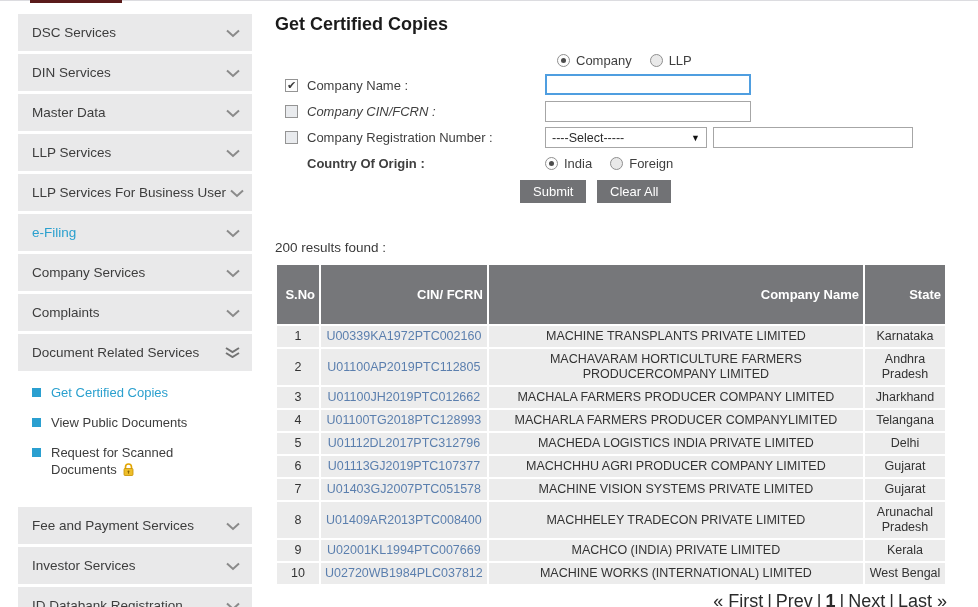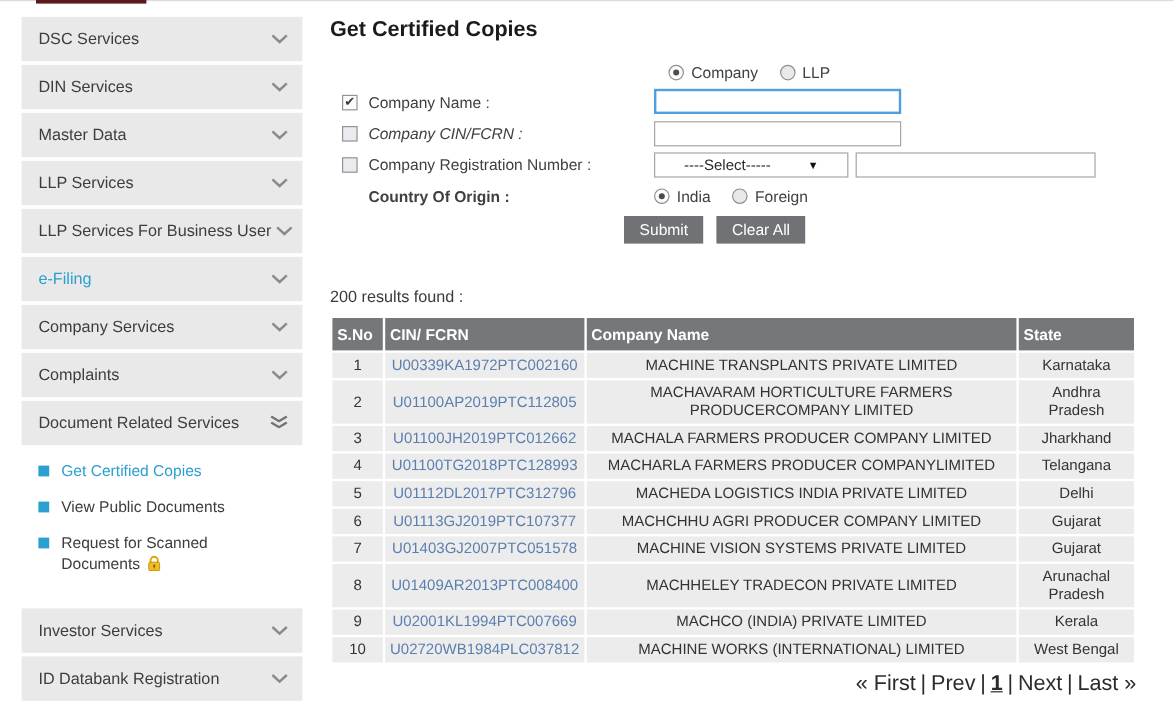--- a/index.html
+++ b/index.html
@@ -56,46 +56,46 @@
 
   .tinput {
     height: 21px; border: 1px solid #a6a6a6; background: #fff; font-size: 12px;
     padding: 0 4px; font-family: "Liberation Sans", sans-serif;
   }
   .tinput.focused { border: 2px solid #4f9ee0; }
 
   .select-box {
     width: 162px; height: 21px; border: 1px solid #a6a6a6; background: #fff;
     display: flex; align-items: center; justify-content: space-between;
-    padding: 0 24px; cursor: pointer;
+    padding: 0 6px; cursor: pointer;
   }
   .select-box .sel-val { font-size: 12.5px; color: #2b2b2b; }
   .select-box .arrow { font-size: 9px; color: #111; }
 
   .btn {
     border: none; background: #717275; color: #fff; font-size: 13px;
     padding: 4px 13px; cursor: pointer; font-family: "Liberation Sans", sans-serif;
   }
 
   .results-count { position: absolute; left: 0; top: 240px; font-size: 13.5px; color: #3a3a3a; }
 
   .table-wrap { position: absolute; left: 0; top: 263px; width: 672px; }
   table.results {
     width: 672px; border-collapse: separate; border-spacing: 2px; background: #fff;
   }
   table.results th {
     background: #76777a; color: #fff; font-size: 13px; font-weight: bold;
-    padding: 6px 4px; text-align: left;
+    padding: 22px 4px; text-align: right;
   }
   table.results td {
     background: #ececec; color: #333; font-size: 12.5px; text-align: center;
     padding: 3px 4px; line-height: 15px;
   }
   td.cin a { color: #5b7fae; text-decoration: none; cursor: pointer; }
-  .col-sno { width: 42px; } .col-cin { width: 160px; } .col-state { width: 96px; margin-top: 32px; }
+  .col-sno { width: 42px; } .col-cin { width: 160px; } .col-state { width: 80px; margin-top: 32px; }
 
   .pagination { text-align: right; margin-top: 5px; font-size: 18px; color: #2b2b2b; }
   .pagination span { cursor: pointer; }
   .pagination .sep { margin: 0 4px; cursor: default; }
   .pagination .current { font-weight: bold; text-decoration: underline; }
 </style>
 </head>
 <body>
 
 <div id="canvas">
@@ -192,20 +192,28 @@
         <span class="sub-lbl"><span>Request for Scanned Documents</span><span class="lock-icon"><svg width="13" height="13" viewBox="0 0 13 13">
                 <path d="M3.5 6 V4 a3 3 0 0 1 6 0 V6" fill="none" stroke="#e2a500" stroke-width="1.6"></path>
                 <rect x="2" y="5.5" width="9" height="7" rx="1" fill="#eebe2a" stroke="#c79000" stroke-width="0.8"></rect>
                 <circle cx="6.5" cy="8.5" r="1" fill="#8a6400"></circle>
                 <rect x="6.1" y="8.7" width="0.9" height="2" fill="#8a6400"></rect>
               </svg></span></span>
       </div>
     </div>
 
     <div class="side-item">
+      <span class="lbl">Fee and Payment Services</span>
+      <span class="chev">
+        <svg width="14" height="9" viewBox="0 0 14 9">
+            <polyline points="1,1.5 7,7 13,1.5" fill="none" stroke="#8a8a8a" stroke-width="2"></polyline>
+          </svg>
+      </span>
+    </div>
+    <div class="side-item">
       <span class="lbl">Investor Services</span>
       <span class="chev">
         <svg width="14" height="9" viewBox="0 0 14 9">
             <polyline points="1,1.5 7,7 13,1.5" fill="none" stroke="#8a8a8a" stroke-width="2"></polyline>
           </svg>
       </span>
     </div>
     <div class="side-item">
       <span class="lbl">ID Databank Registration</span>
       <span class="chev">

